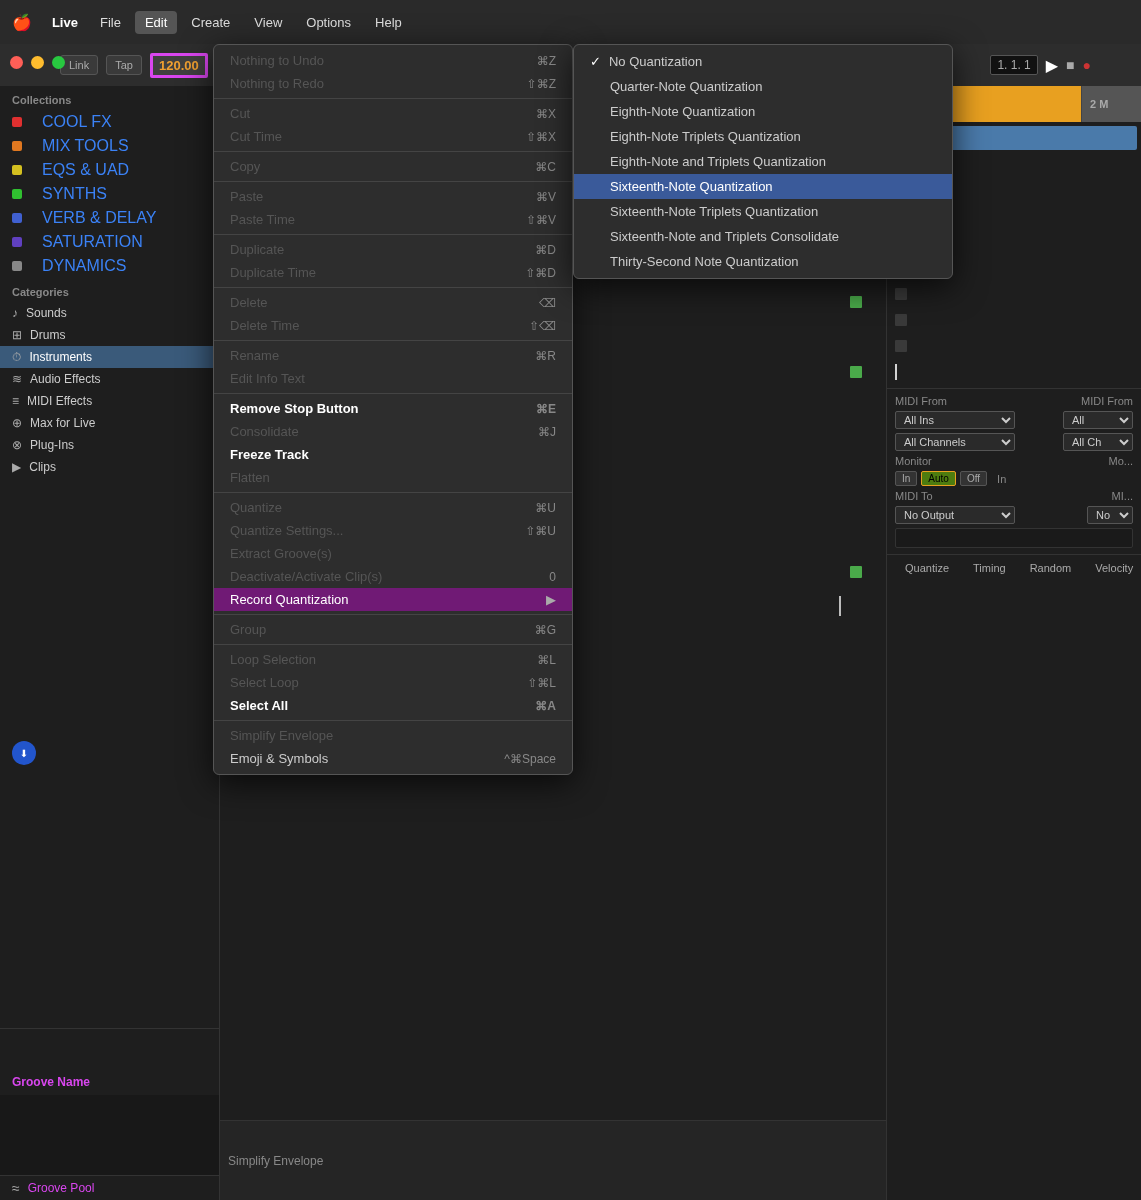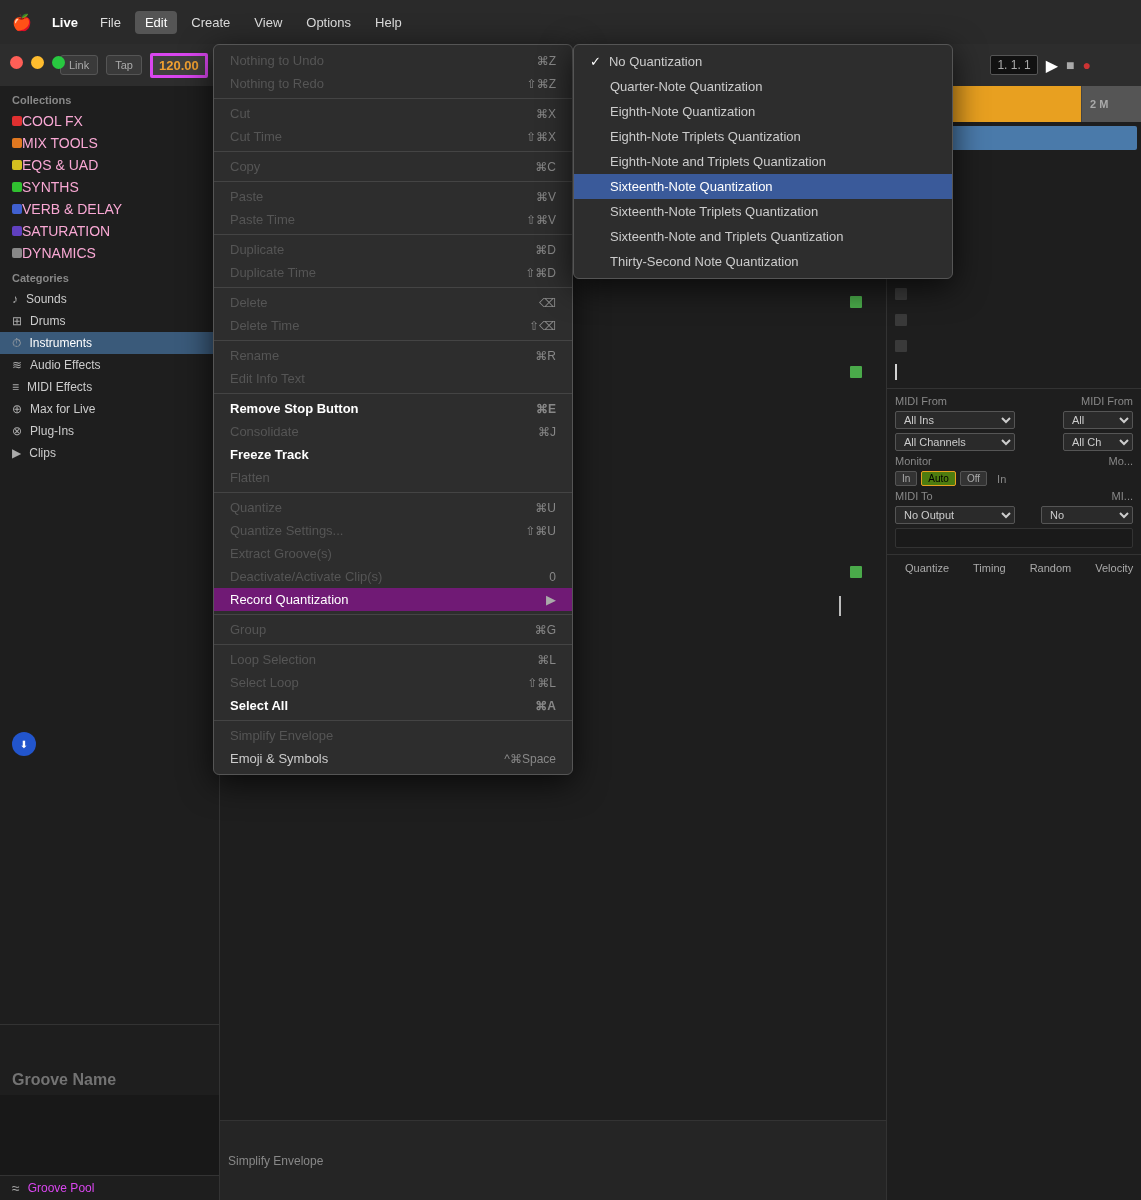--- a/index.html
+++ b/index.html
@@ -127,24 +127,24 @@
       padding: 8px 12px 4px;
       font-size: 11px;
       color: #888;
       text-transform: none;
       font-weight: 600;
     }
     .collection-item {
       display: flex;
       align-items: center;
       padding: 3px 12px;
-      gap: 0;
+      gap: 20px;
       cursor: pointer;
-      color: #f9a8d4;
-      font-size: 14px;
+      color: #3b82f6;
+      font-size: 16px;
     }
     .col-dot {
       width: 10px; height: 10px; border-radius: 2px; flex-shrink: 0;
     }
     .category-item {
       display: flex;
       align-items: center;
       padding: 4px 12px;
       gap: 8px;
       cursor: pointer;
@@ -152,23 +152,23 @@
       font-size: 12px;
     }
     .category-item.active { background: #3a5a7a; color: #fff; }
     .cat-icon { font-size: 12px; color: #aaa; }
     .groove-section {
       margin-top: auto;
       border-top: 1px solid #333;
     }
     .groove-label {
       padding: 6px 12px;
-      font-size: 16px;
+      font-size: 12px;
       font-weight: 600;
-      color: #737373;
+      color: #d946ef;
       margin-top: 40px;
     }
     .groove-pool-bar {
       display: flex;
       align-items: center;
       padding: 4px 12px;
       gap: 8px;
       border-top: 1px solid #333;
     }
 
@@ -540,21 +540,21 @@
         </div>
 
         <div class="midi-ctrl-row">
           <span class="midi-ctrl-label">MIDI To</span>
           <span class="midi-ctrl-label" style="margin-left:8px">MI...</span>
         </div>
         <div class="midi-ctrl-row">
           <select class="midi-ctrl-select">
             <option>No Output</option>
           </select>
-          <select class="midi-ctrl-select" style="width:92px;margin-left:0">
+          <select class="midi-ctrl-select" style="width:46px;margin-left:0">
             <option>No</option>
           </select>
         </div>
         <div style="height:20px;background:#1a1a1a;border:1px solid #333;margin-top:4px;border-radius:2px;"></div>
       </div>
 
       <div style="border-top:1px solid #333;padding:4px 8px;display:flex;gap:4px;">
         <span class="clip-tab">Quantize</span>
         <span class="clip-tab">Timing</span>
         <span class="clip-tab">Random</span>
@@ -729,18 +729,18 @@
   <div class="submenu-item">
     Eighth-Note and Triplets Quantization
   </div>
   <div class="submenu-item highlighted">
     Sixteenth-Note Quantization
   </div>
   <div class="submenu-item">
     Sixteenth-Note Triplets Quantization
   </div>
   <div class="submenu-item">
-    Sixteenth-Note and Triplets Quantization
+    Sixteenth-Note and Triplets Consolidate
   </div>
   <div class="submenu-item">
     Thirty-Second Note Quantization
   </div>
 </div>
 
 </body></html>

